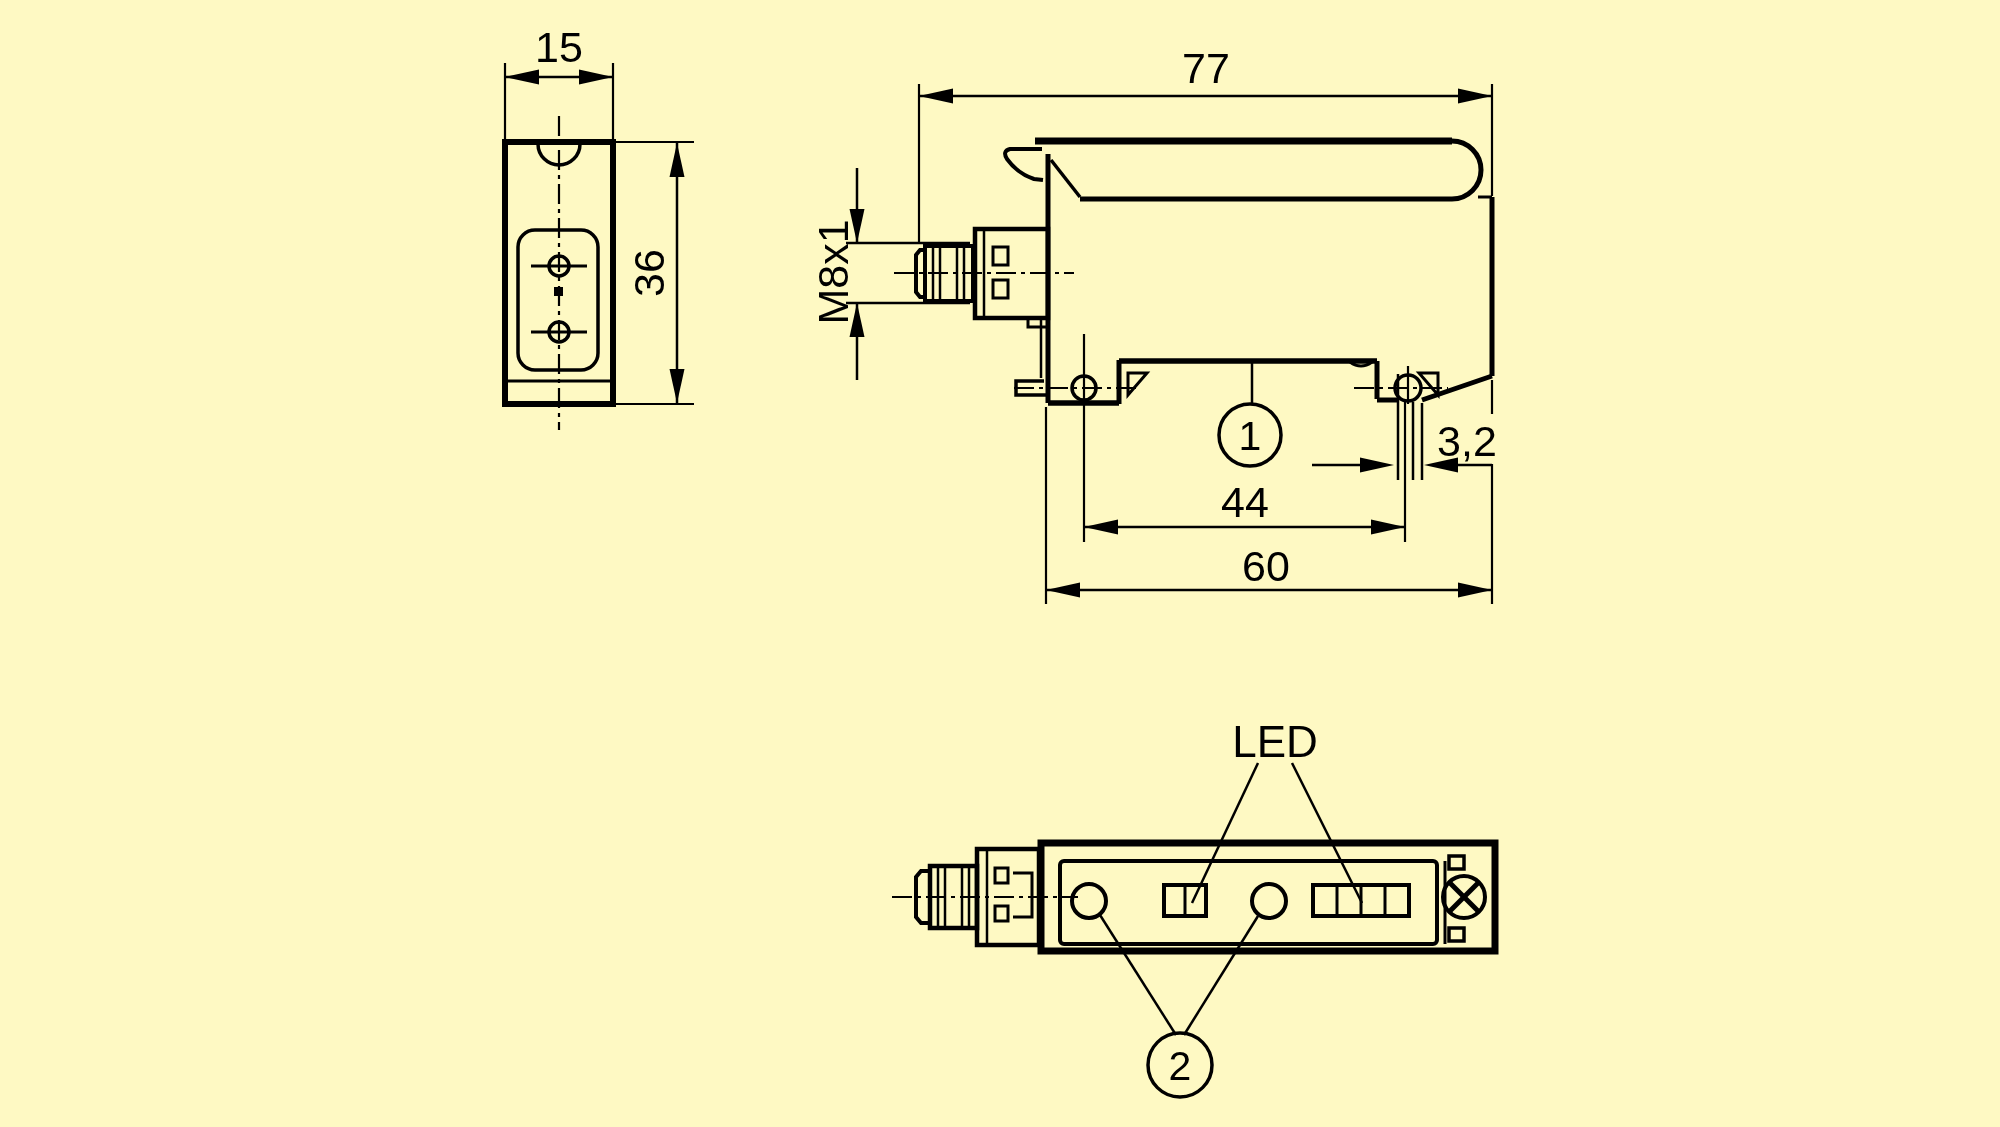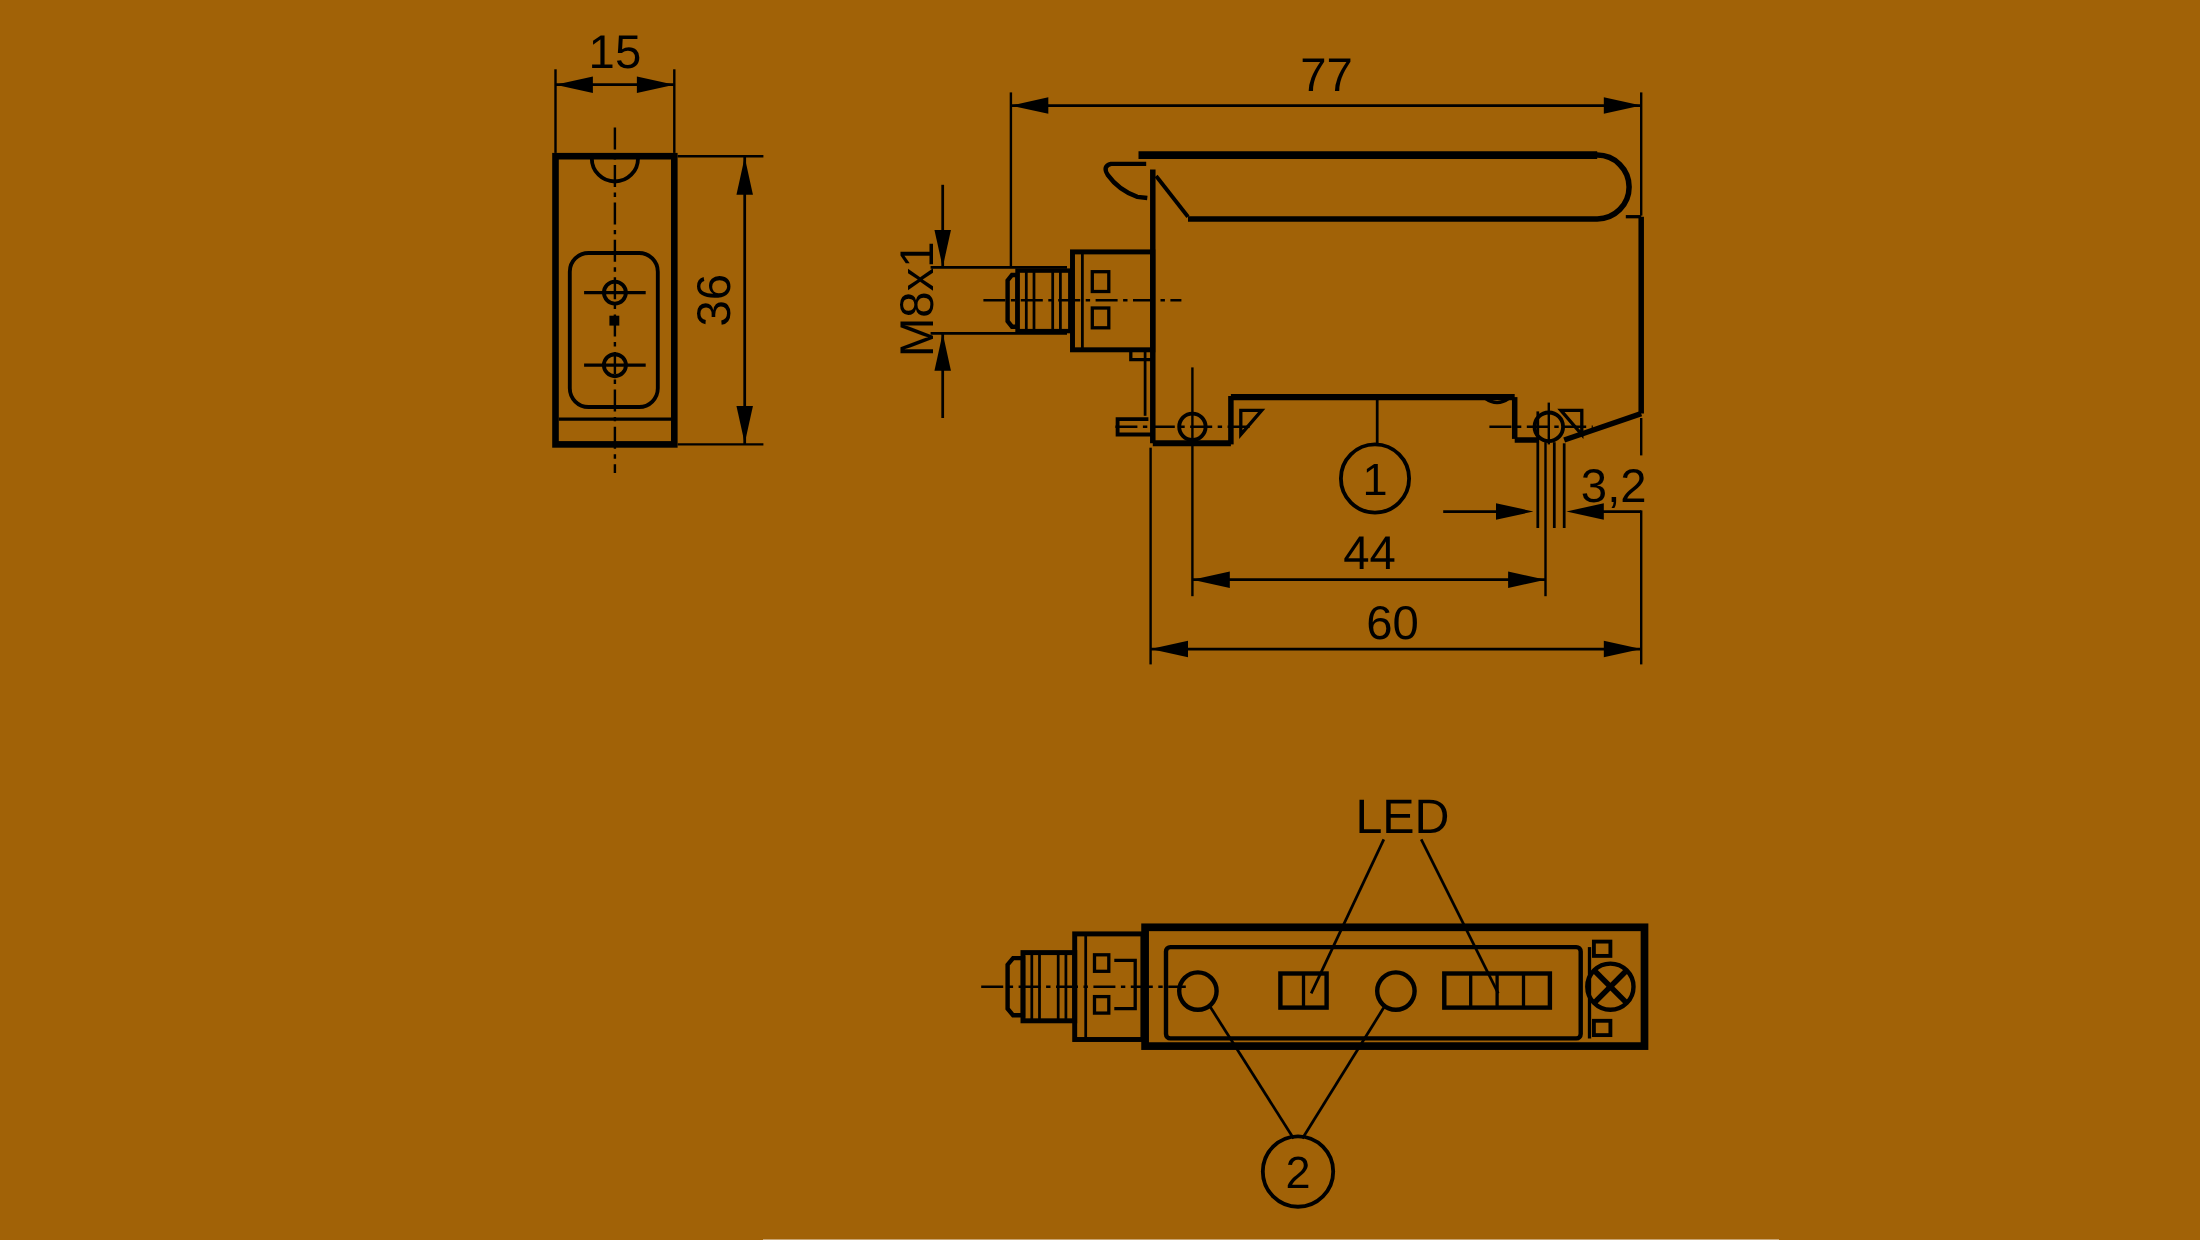--- a/index.html
+++ b/index.html
@@ -4,21 +4,21 @@
 <style>
   html, body {
     margin: 0;
     padding: 0;
     background: #ffffff;
   }
   .canvas {
     position: relative;
     width: 2000px;
     height: 1127px;
-    background: #a16207;
+    background: #fef9c3;
     font-family: "Liberation Sans", sans-serif;
   }
   svg { display: block; }
   svg text {
     font-family: "Liberation Sans", sans-serif;
     fill: #000;
   }
   .dim-text   { font-size: 43px; }
   .label-text { font-size: 44px; }
   .balloon-text { font-size: 41px; }

